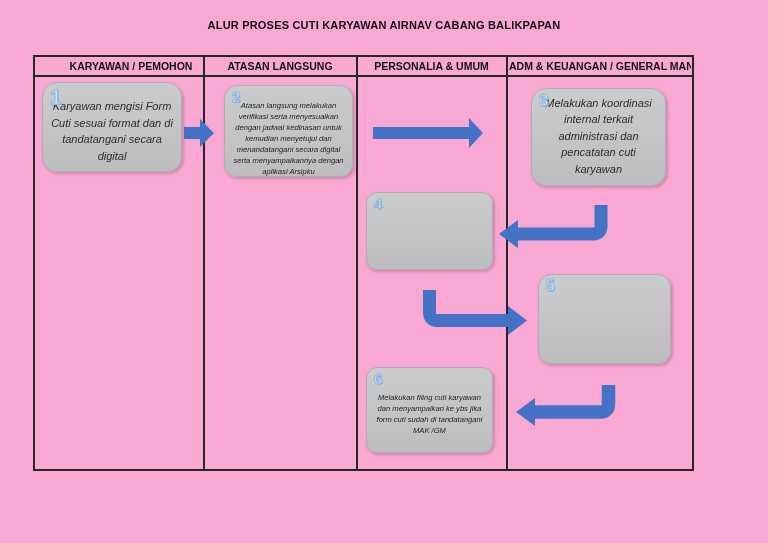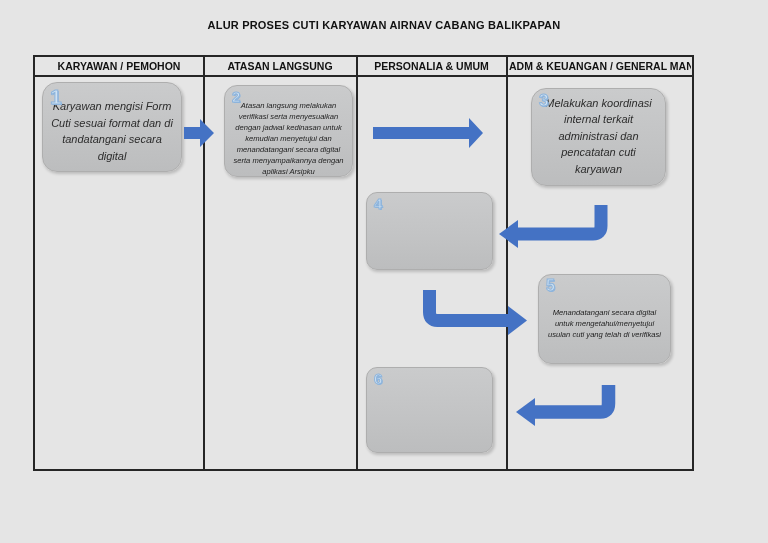--- a/index.html
+++ b/index.html
@@ -1,17 +1,17 @@
 <!DOCTYPE html>
 <html style="--arrow: #4472C4; --numfill: #CFE2F3; --numol: #8DB4DC;"><head>
 <meta charset="utf-8">
 <style>
   html,body{margin:0;padding:0;background:#ffffff;}
   .page{
-    position:relative;width:768px;height:543px;background:#e5e5e5;overflow:hidden;
+    position:relative;width:768px;height:543px;background:#f9a8d4;overflow:hidden;
     font-family:"Liberation Sans", sans-serif;color:#1a1a1a;
   }
   .title{
     position:absolute;left:0;top:19px;width:768px;text-align:center;
     font-size:11px;font-weight:bold;letter-spacing:0.2px;color:#111;
   }
   .table{
     position:absolute;left:33px;top:55px;width:657px;height:412px;
     border:2px solid #262626;background:transparent;
   }
@@ -45,21 +45,21 @@
 
 <div class="page">
 
   <div class="title">ALUR PROSES CUTI KARYAWAN AIRNAV CABANG BALIKPAPAN</div>
 
   <div class="table">
     <div class="vline" style="left:168px"></div>
     <div class="vline" style="left:321px"></div>
     <div class="vline" style="left:471px"></div>
     <div class="hline-header"></div>
-    <div class="hcell" style="left:0;width:168px">KARYAWAN / PEMOHON</div>
+    <div class="hcell" style="left:12px;width:168px">KARYAWAN / PEMOHON</div>
     <div class="hcell" style="left:322px;width:149px">PERSONALIA &amp; UMUM</div>
     <div class="hcell" style="left:169px;width:152px">ATASAN LANGSUNG</div>
     <div class="hcell" style="left:474px;width:182px;text-align:left">ADM &amp; KEUANGAN / GENERAL MANAG</div>
   </div>
 
   <div class="step" style="left:42px;top:82px;width:138px;height:88px">
     <span class="step-num n-lg">1</span>
     <div class="step-text t-lg pad-top">Karyawan mengisi Form Cuti sesuai format dan di tandatangani secara digital</div>
   </div>
 
@@ -72,25 +72,25 @@
     <span class="step-num n-md" style="font-size:17px">3</span>
     <div class="step-text t-lg" style="padding-top:2px">Melakukan koordinasi internal terkait administrasi dan pencatatan cuti karyawan</div>
   </div>
 
   <div class="step" style="left:366px;top:192px;width:125px;height:76px;border-radius:11px">
     <span class="step-num n-md">4</span>
   </div>
 
   <div class="step" style="left:538px;top:274px;width:131px;height:88px;border-radius:13px">
     <span class="step-num n-md" style="font-size:16px">5</span>
-    <div class="step-text t-sm" style="padding-top:12px">Menandatangani secara digital untuk mengetahui/menyetujui usulan cuti yang telah di verifikasi</div>
   </div>
 
   <div class="step" style="left:366px;top:367px;width:125px;height:84px;border-radius:11px">
     <span class="step-num n-md">6</span>
+    <div class="step-text t-sm" style="padding-top:12px">Melakukan filing cuti karyawan dan menyampaikan ke ybs jika form cuti sudah di tandatangani MAK /GM</div>
   </div>
 
   <svg class="arrows" viewBox="0 0 768 543">
     <g>
       <polygon points="184,127 200,127 200,119 214,133 200,147 200,139 184,139" style="fill:var(--arrow)"></polygon>
     </g>
     <g>
       <polygon points="373,127 469,127 469,118 483,133 469,148 469,139 373,139" style="fill:var(--arrow)"></polygon>
     </g>
     <g>

